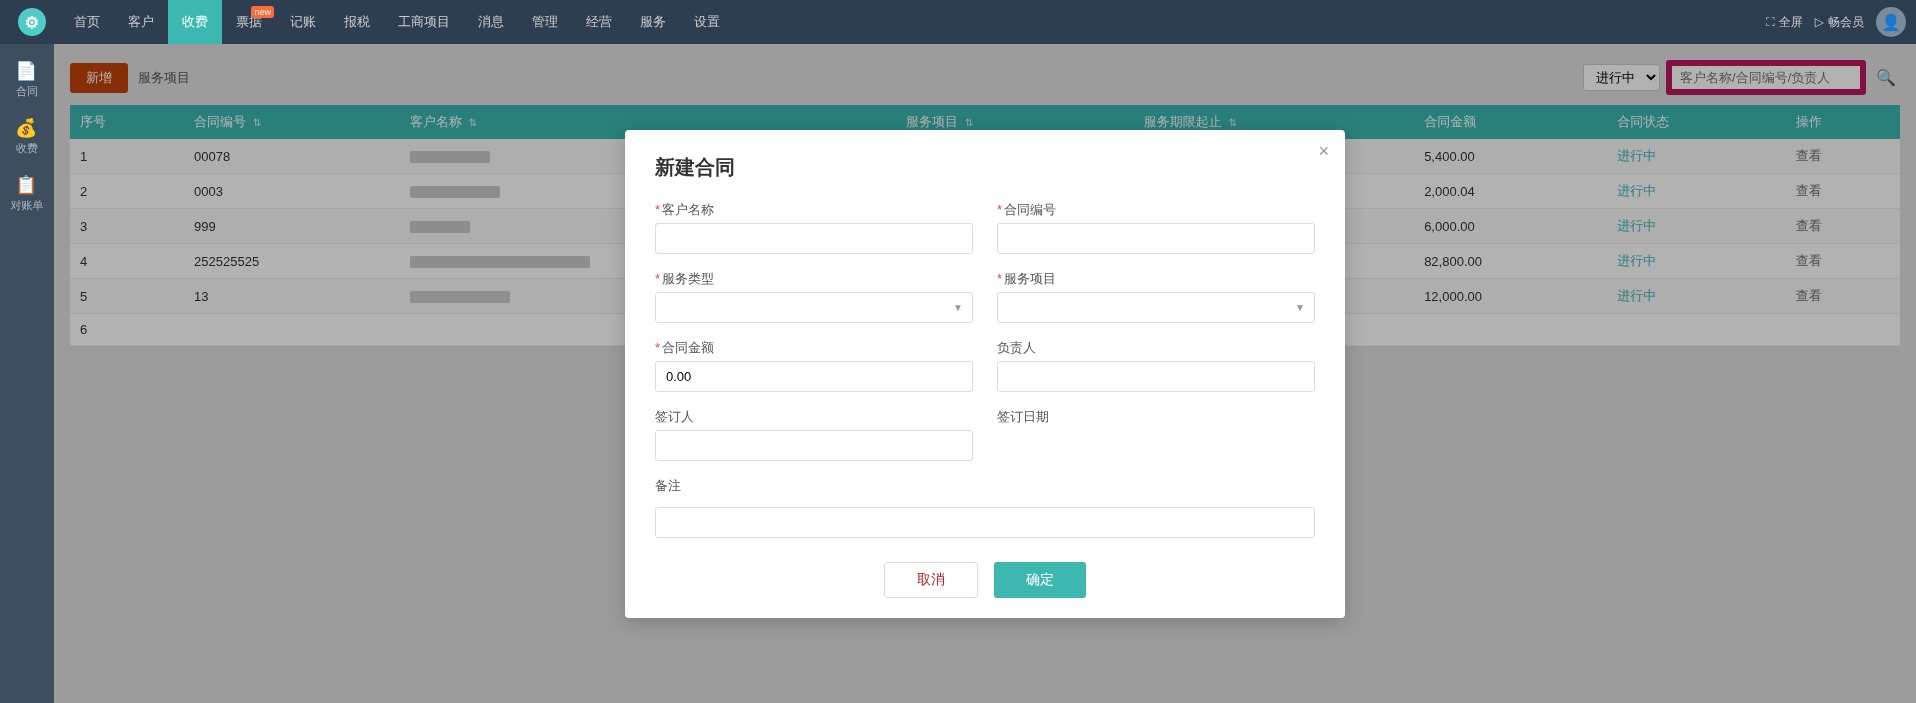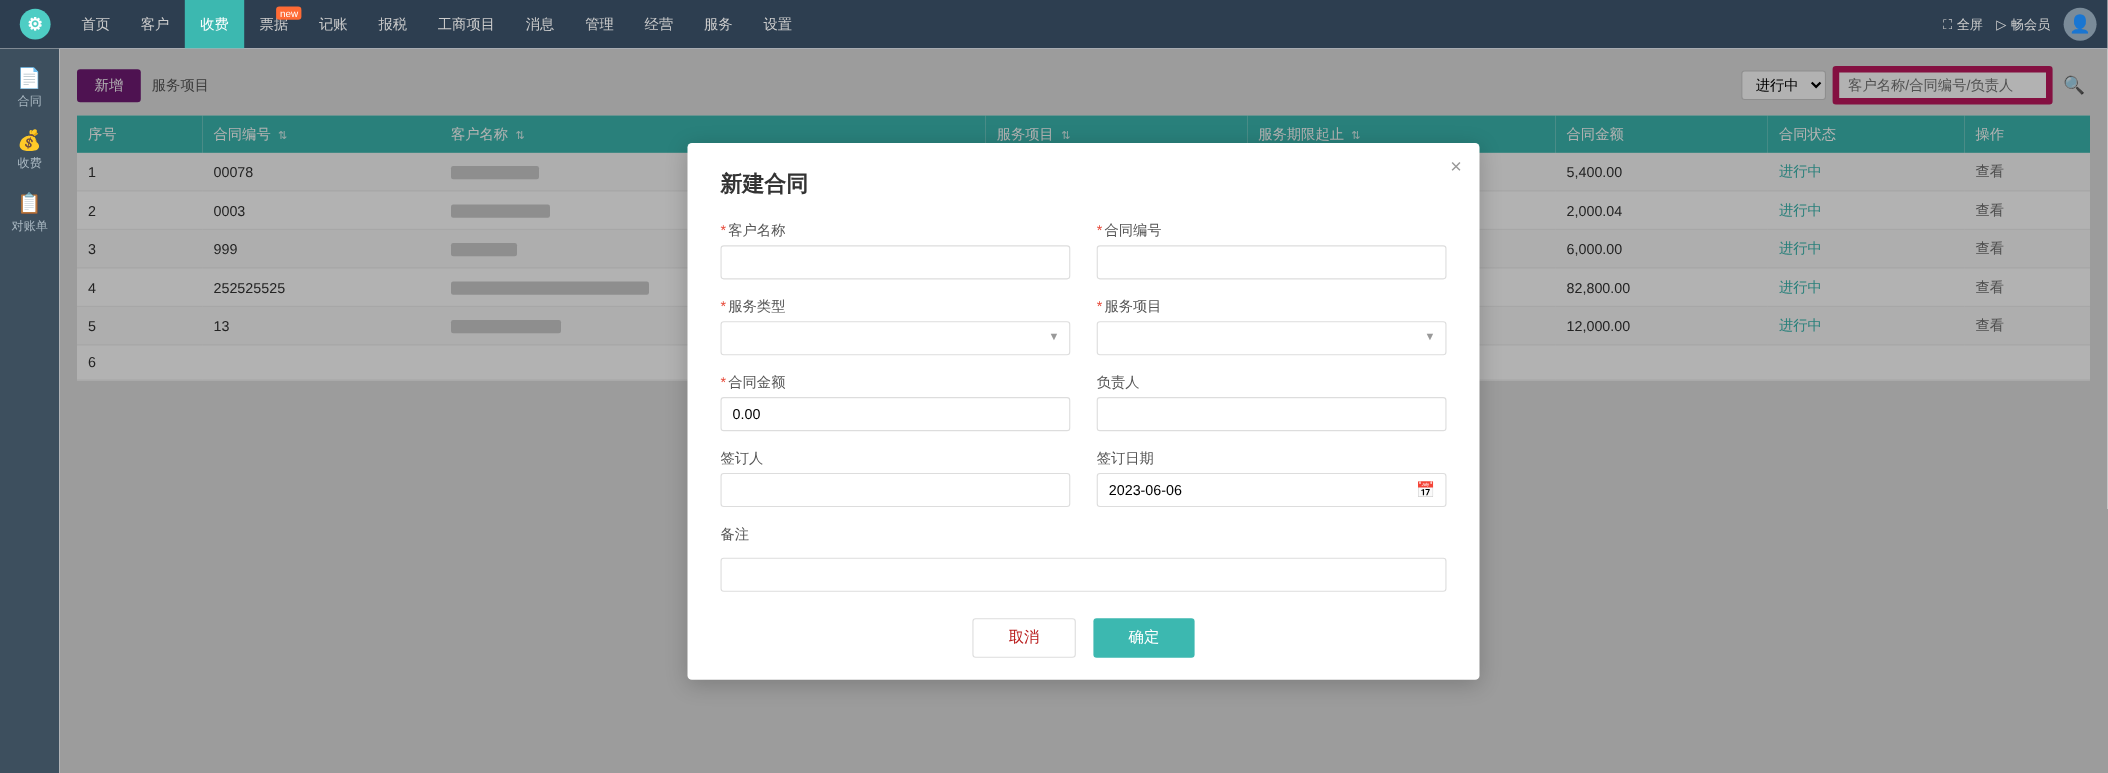--- a/index.html
+++ b/index.html
@@ -132,21 +132,21 @@
     }
 
     
     .table-toolbar {
       display: flex;
       align-items: center;
       gap: 10px;
       margin-bottom: 10px;
     }
     .btn-new {
-      background: #701a75;
+      background: #c2410c;
       color: white;
       border: none;
       padding: 6px 16px;
       border-radius: 3px;
       cursor: pointer;
       font-size: 13px;
     }
     .toolbar-label {
       color: #555;
       font-size: 13px;
@@ -602,24 +602,20 @@
             <label class="form-label">
               <span>签订人</span>
             </label>
             <input class="form-input" type="text" style="">
           </div>
 
           <div class="form-row">
             <label class="form-label">
               <span>签订日期</span>
             </label>
-            <div class="date-wrapper">
-              <input class="form-input" type="text" value="2023-06-06" style="padding-right: 30px;">
-              <span class="calendar-icon">📅</span>
-            </div>
           </div>
 
           <div class="form-row" style="grid-column: 1 / -1; gap: 12px;">
             <label class="form-label">
               <span>备注</span>
             </label>
             <input class="form-input" type="text" style="">
           </div>
         </div>
 

